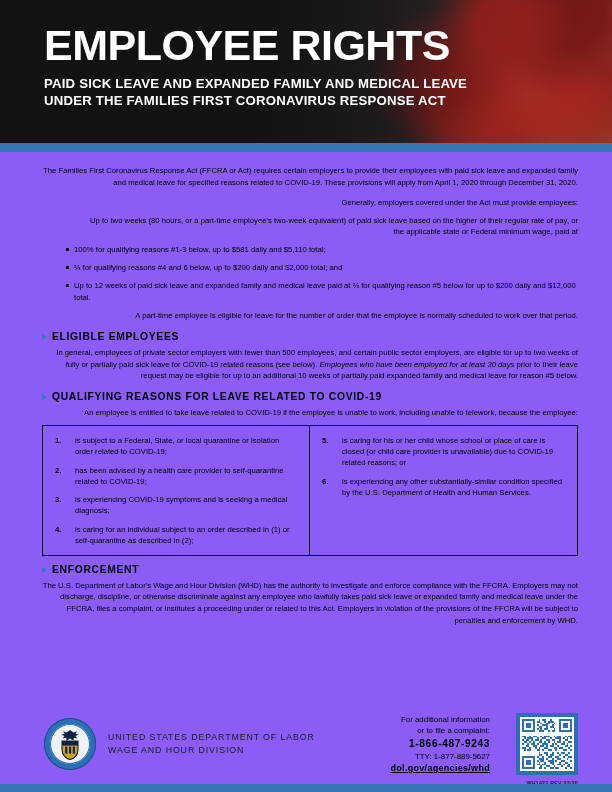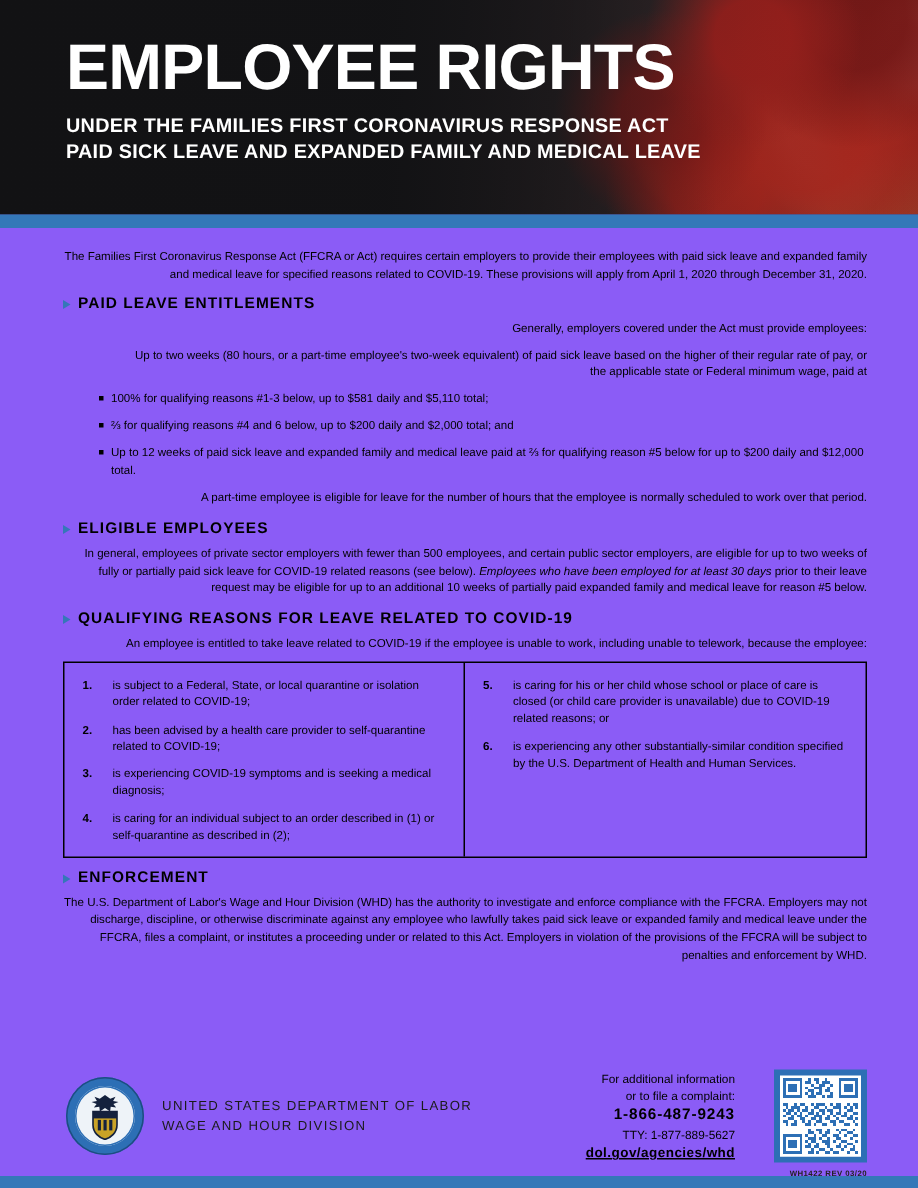--- a/index.html
+++ b/index.html
@@ -297,42 +297,38 @@
 </head>
 <body>
 
 <div class="page">
 
   <div class="header">
     <div class="header-photo"></div>
     <div class="header-vignette"></div>
     <div class="header-text">
       <div class="title-main">EMPLOYEE RIGHTS</div>
+      <div class="title-sub">PAID SICK LEAVE AND EXPANDED FAMILY AND MEDICAL LEAVE</div>
       <div class="title-sub">UNDER THE FAMILIES FIRST CORONAVIRUS RESPONSE ACT</div>
-      <div class="title-sub">PAID SICK LEAVE AND EXPANDED FAMILY AND MEDICAL LEAVE</div>
     </div>
   </div>
   <div class="header-rule"></div>
 
   <div class="content">
 
     <p class="para">The Families First Coronavirus Response Act (FFCRA or Act) requires certain employers to provide their employees with paid sick leave and expanded family and medical leave for specified reasons related to COVID-19. These provisions will apply from April 1, 2020 through December 31, 2020.</p>
 
-    <div class="sec-head">
-      <span class="arrow-icon"></span>
-      <span class="sec-title">PAID LEAVE ENTITLEMENTS</span>
-    </div>
     <p class="para tight">Generally, employers covered under the Act must provide employees:</p>
     <p class="para tight">Up to two weeks (80 hours, or a part-time employee's two-week equivalent) of paid sick leave based on the higher of their regular rate of pay, or the applicable state or Federal minimum wage, paid at</p>
     <ul class="sq-list">
       <li>100% for qualifying reasons #1-3 below, up to $581 daily and $5,110 total;</li>
       <li>⅔ for qualifying reasons #4 and 6 below, up to $200 daily and $2,000 total; and</li>
       <li>Up to 12 weeks of paid sick leave and expanded family and medical leave paid at ⅔ for qualifying reason #5 below for up to $200 daily and $12,000 total.</li>
     </ul>
-    <p class="para">A part-time employee is eligible for leave for the number of hours that the employee is normally scheduled to work over that period.</p>
+    <p class="para">A part-time employee is eligible for leave for the number of order that the employee is normally scheduled to work over that period.</p>
 
     <div class="sec-head">
       <span class="arrow-icon"></span>
       <span class="sec-title">ELIGIBLE EMPLOYEES</span>
     </div>
     <p class="para"><span>In general, employees of private sector employers with fewer than 500 employees, and certain public sector employers, are eligible for up to two weeks of fully or partially paid sick leave for COVID-19 related reasons (see below). </span><span class="ital">Employees who have been employed for at least 30 days</span><span> prior to their leave request may be eligible for up to an additional 10 weeks of partially paid expanded family and medical leave for reason #5 below.</span></p>
 
     <div class="sec-head">
       <span class="arrow-icon"></span>
       <span class="sec-title">QUALIFYING REASONS FOR LEAVE RELATED TO COVID-19</span>

